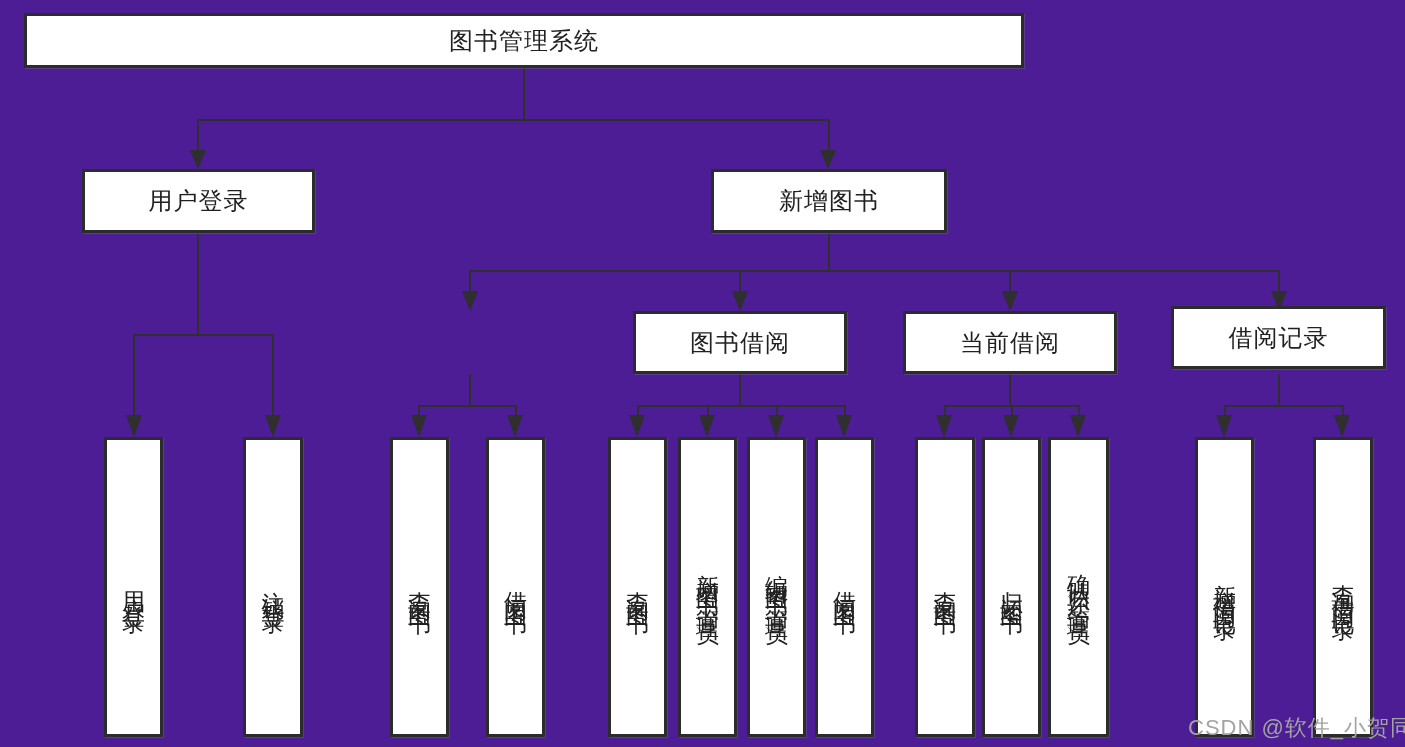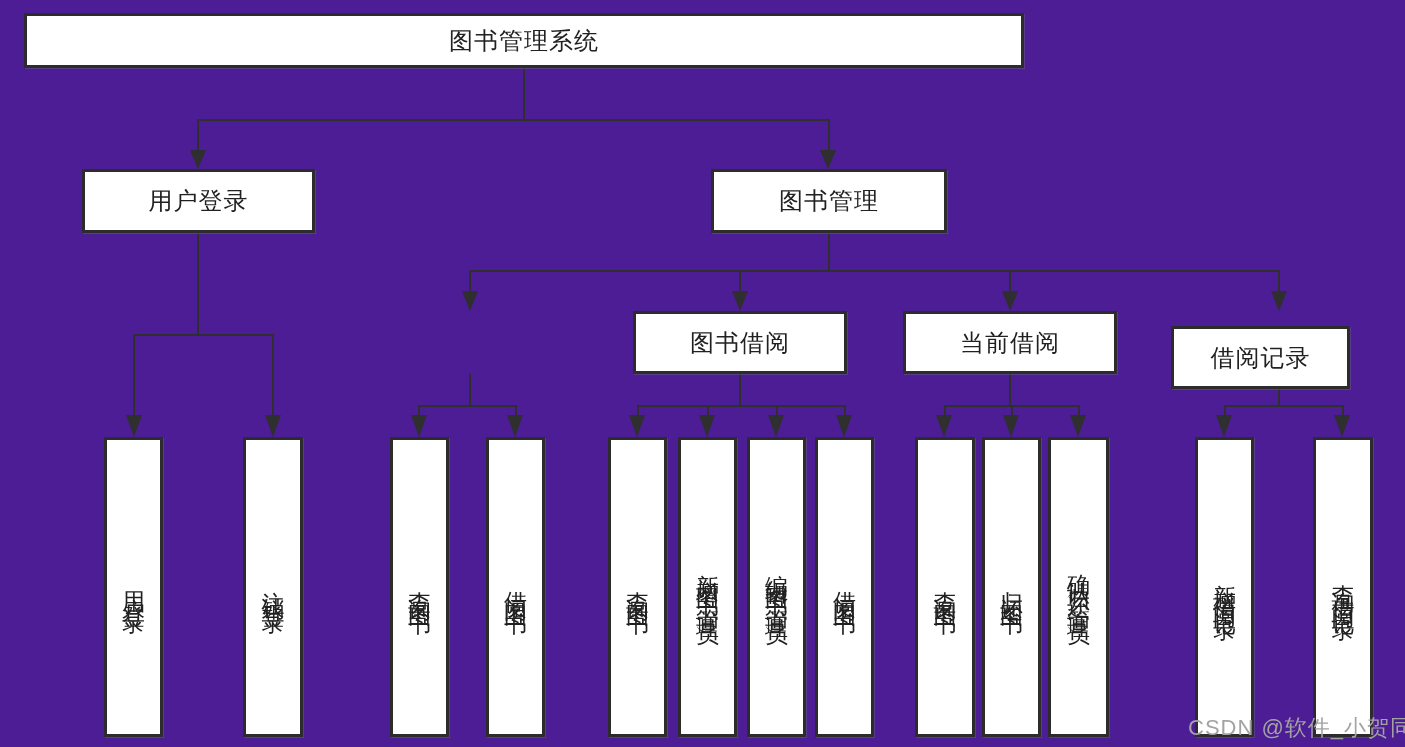--- a/index.html
+++ b/index.html
@@ -92,30 +92,30 @@
   <div class="arr arr-lg" style="left:1334px;top:415px"></div>
 
   <div class="box hbox" style="left:24px;top:13px;width:1000px;height:55px">
     <span>图书管理系统</span>
   </div>
 
   <div class="box hbox" style="left:82px;top:169px;width:233px;height:64px">
     <span>用户登录</span>
   </div>
   <div class="box hbox" style="left:711px;top:169px;width:236px;height:64px">
-    <span>图书管理</span>
+    <span>新增图书</span>
   </div>
 
   <div class="box hbox" style="left:903px;top:311px;width:214px;height:63px">
     <span>当前借阅</span>
   </div>
   <div class="box hbox" style="left:633px;top:311px;width:214px;height:63px">
     <span>图书借阅</span>
   </div>
-  <div class="box hbox" style="left:1171px;top:326px;width:179px;height:63px">
+  <div class="box hbox" style="left:1171px;top:306px;width:215px;height:63px">
     <span>借阅记录</span>
   </div>
 
   <div class="box vbox" style="left:104px;top:437px;width:59px;height:300px">
     <span class="vtext">用户登录</span>
   </div>
   <div class="box vbox" style="left:243px;top:437px;width:60px;height:300px">
     <span class="vtext">注销登录</span>
   </div>
 

